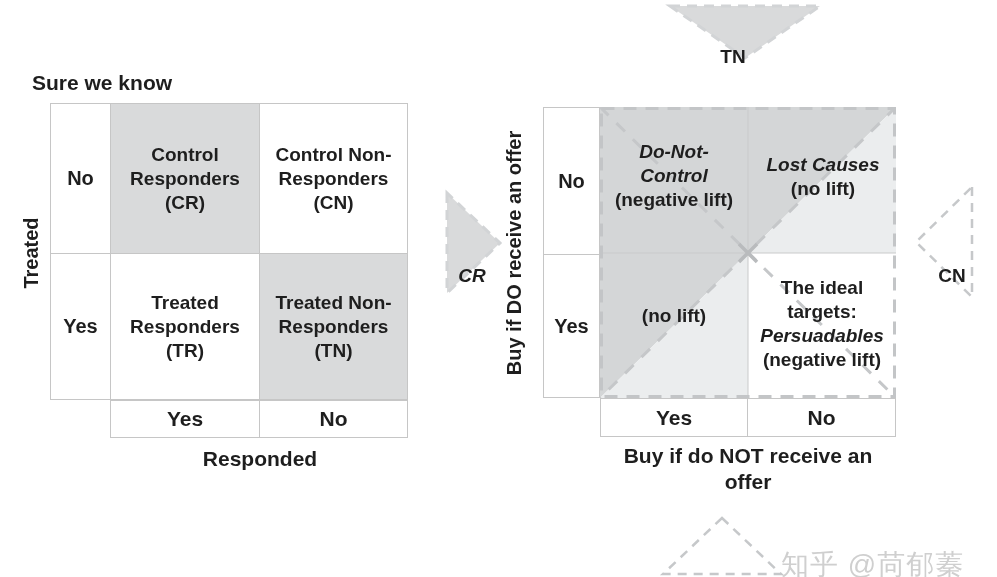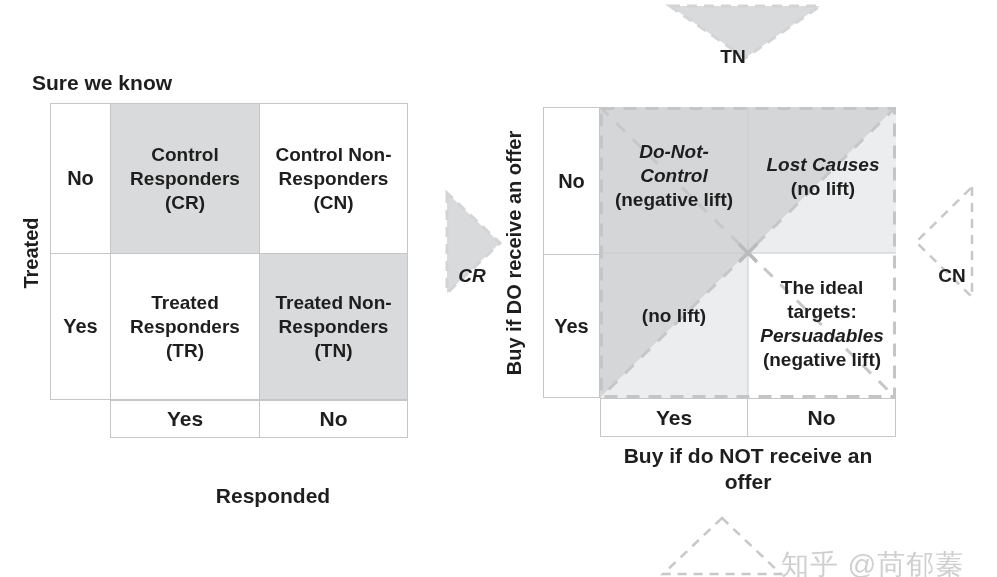--- a/index.html
+++ b/index.html
@@ -64,21 +64,21 @@
 
   <div class="grid" style="left:110px;top:400px;grid-template-columns:148px 147px;grid-template-rows:36px;">
     <div class="gcell">
       <span class="bandlab">Yes</span>
     </div>
     <div class="gcell">
       <span class="bandlab">No</span>
     </div>
   </div>
 
-  <div class="xaxis" style="left:173px;top:446px;width:200px;margin-top:37px;">Responded</div>
+  <div class="xaxis" style="left:160px;top:446px;width:200px;">Responded</div>
 
 
   <div class="vlabel" style="left:366px;top:240px;width:300px;height:26px;">Buy if DO receive an offer</div>
 
   <div class="grid" style="left:543px;top:107px;grid-template-columns:55px;grid-template-rows:146px 142px;">
     <div class="gcell">
       <span class="rowlab">No</span>
     </div>
     <div class="gcell">
       <span class="rowlab">Yes</span>

